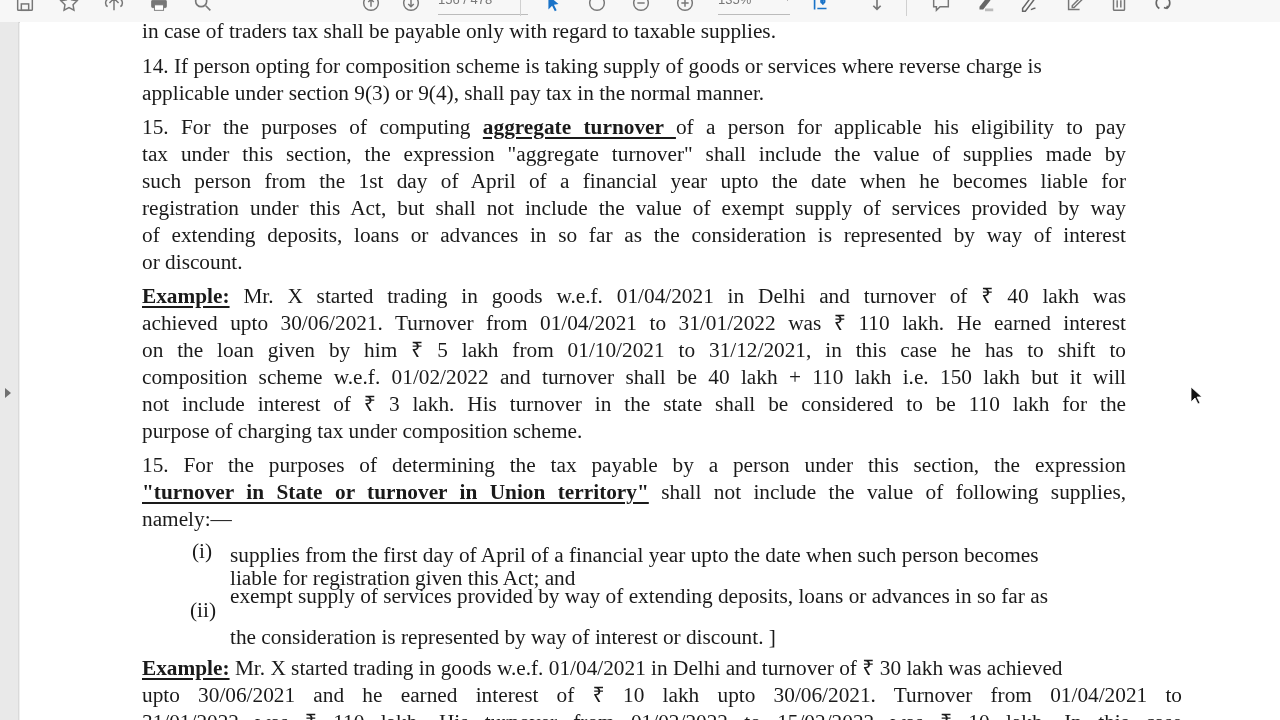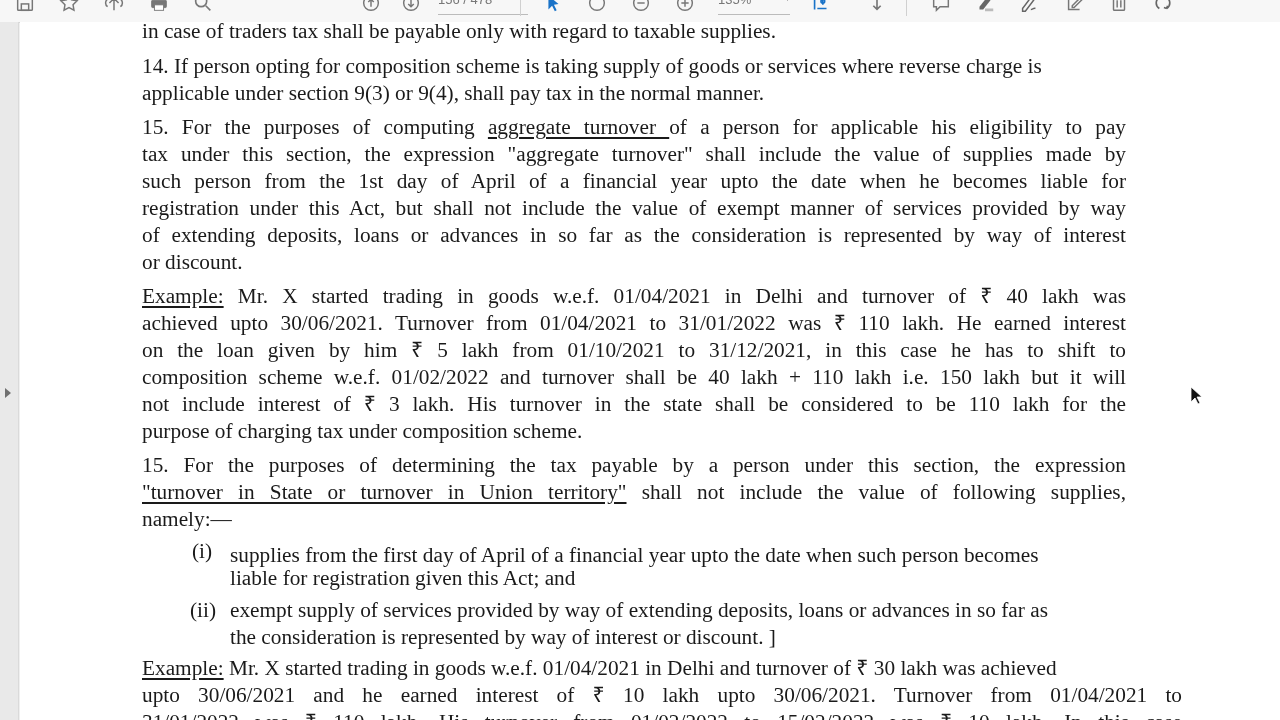--- a/index.html
+++ b/index.html
@@ -46,21 +46,21 @@
   
   .page {
     position:absolute; left:20px; top:22px; width:1260px; height:698px;
     background:#ffffff;
   }
   .doc {
     position:absolute; left:122px; top:0; width:1040px;
     color:#1a1a1a; font-size:21.3px; line-height:26.8px;
   }
   .p { position:absolute; left:0; text-align:justify; text-align-last:left; }
-  .ul-b { font-weight:normal; text-decoration:underline; text-underline-offset:3px; }
+  .ul-b { font-weight:bold; text-decoration:underline; text-underline-offset:3px; }
   .item-num { position:absolute; text-align:right; width:32px; }
   .cursor-icon { position:absolute; left:1170px; top:364px; width:14px; height:20px; }
 </style>
 </head>
 <body>
 
 <div class="left-edge"></div>
 
 <div class="toolbar">
   <div class="tb-icon" style="left:12px">
@@ -196,21 +196,21 @@
     <div class="p" style="top:-4px">in case of traders tax shall be payable only with regard to taxable supplies.</div>
 
     <div class="p" style="top:31px; width:1040px">14. If person opting for composition scheme is taking supply of goods or services where reverse charge is</div>
     <div class="p" style="top:58px">applicable under section 9(3) or 9(4), shall pay tax in the normal manner.</div>
 
     <div class="p" style="top:92px; width:984px; text-align:justify; text-align-last:justify">
       <span>15.  For the purposes of computing </span><span class="ul-b">aggregate turnover </span><span>of a person for applicable his eligibility to pay</span>
     </div>
     <div class="p" style="top:119px; width:984px; text-align-last:justify">tax under this section, the expression "aggregate turnover" shall include the value of supplies made by</div>
     <div class="p" style="top:146px; width:984px; text-align-last:justify">such person from the 1st day of April of a financial year upto the date when he becomes liable for</div>
-    <div class="p" style="top:173px; width:984px; text-align-last:justify">registration under this Act, but shall not include the value of exempt manner of services provided by way</div>
+    <div class="p" style="top:173px; width:984px; text-align-last:justify">registration under this Act, but shall not include the value of exempt supply of services provided by way</div>
     <div class="p" style="top:200px; width:984px; text-align-last:justify">of extending deposits, loans or advances in so far as the consideration is represented by way of interest</div>
     <div class="p" style="top:227px">or discount.</div>
 
     <div class="p" style="top:261px; width:984px; text-align-last:justify">
       <span class="ul-b">Example:</span><span> Mr. X started trading in goods w.e.f. 01/04/2021 in Delhi and turnover of ₹ 40 lakh was</span>
     </div>
     <div class="p" style="top:288px; width:984px; text-align-last:justify">achieved upto 30/06/2021. Turnover from 01/04/2021 to 31/01/2022 was ₹ 110 lakh. He earned interest</div>
     <div class="p" style="top:315px; width:984px; text-align-last:justify">on the loan given by him ₹ 5 lakh from 01/10/2021 to 31/12/2021, in this case he has to shift to</div>
     <div class="p" style="top:342px; width:984px; text-align-last:justify">composition scheme w.e.f. 01/02/2022 and turnover shall be 40 lakh + 110 lakh i.e. 150 lakh but it will</div>
     <div class="p" style="top:369px; width:984px; text-align-last:justify">not include interest of ₹ 3 lakh. His turnover in the state shall be considered to be 110 lakh for the</div>
@@ -220,21 +220,21 @@
     <div class="p" style="top:457px; width:984px; text-align-last:justify">
       <span class="ul-b">"turnover in State or turnover in Union territory"</span><span> shall not include the value of following supplies,</span>
     </div>
     <div class="p" style="top:484px">namely:—</div>
 
     <div class="item-num" style="left:38px; top:516px">(i)</div>
     <div class="p" style="left:88px; top:520px; width:1040px; text-align-last:left">supplies from the first day of April of a financial year upto the date when such person becomes</div>
     <div class="p" style="left:88px; top:543px">liable for registration given this Act; and</div>
 
     <div class="item-num" style="left:42px; top:575px">(ii)</div>
-    <div class="p" style="left:88px; top:575px; width:1040px">exempt supply of services provided by way of extending deposits, loans or advances in so far as</div>
+    <div class="p" style="left:88px; top:561px; width:1040px">exempt supply of services provided by way of extending deposits, loans or advances in so far as</div>
     <div class="p" style="left:88px; top:602px">the consideration is represented by way of interest or discount. ]</div>
 
     <div class="p" style="top:633px; width:1040px">
       <span class="ul-b">Example:</span><span> Mr. X started trading in goods w.e.f. 01/04/2021 in Delhi and turnover of ₹ 30 lakh was achieved</span>
     </div>
     <div class="p" style="top:660px; width:1040px; text-align-last:justify">upto 30/06/2021 and he earned interest of ₹ 10 lakh upto 30/06/2021. Turnover from 01/04/2021 to</div>
     <div class="p" style="top:687px; width:1040px; text-align-last:justify">31/01/2022 was ₹ 110 lakh. His turnover from 01/02/2022 to 15/02/2022 was ₹ 10 lakh. In this case</div>
   </div>
 
   <svg class="cursor-icon" viewBox="0 0 14 20">

